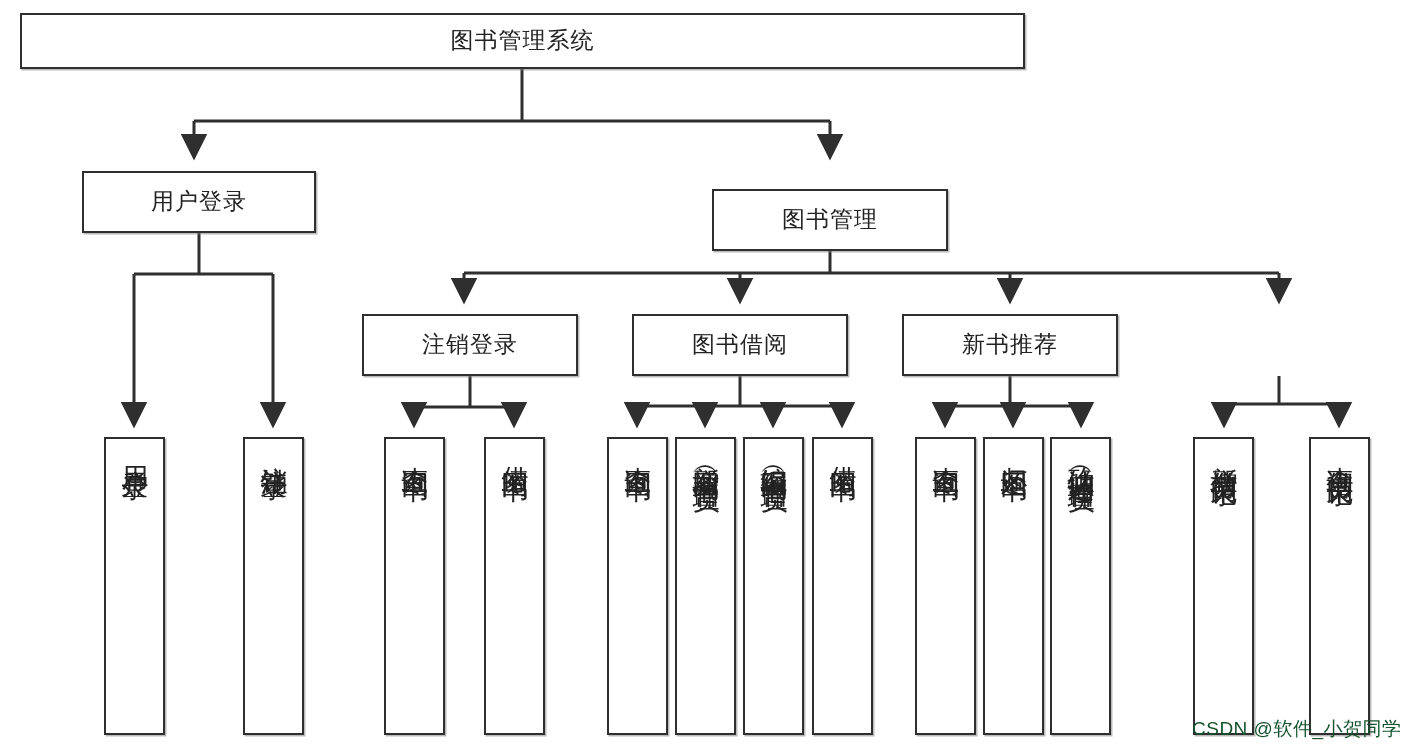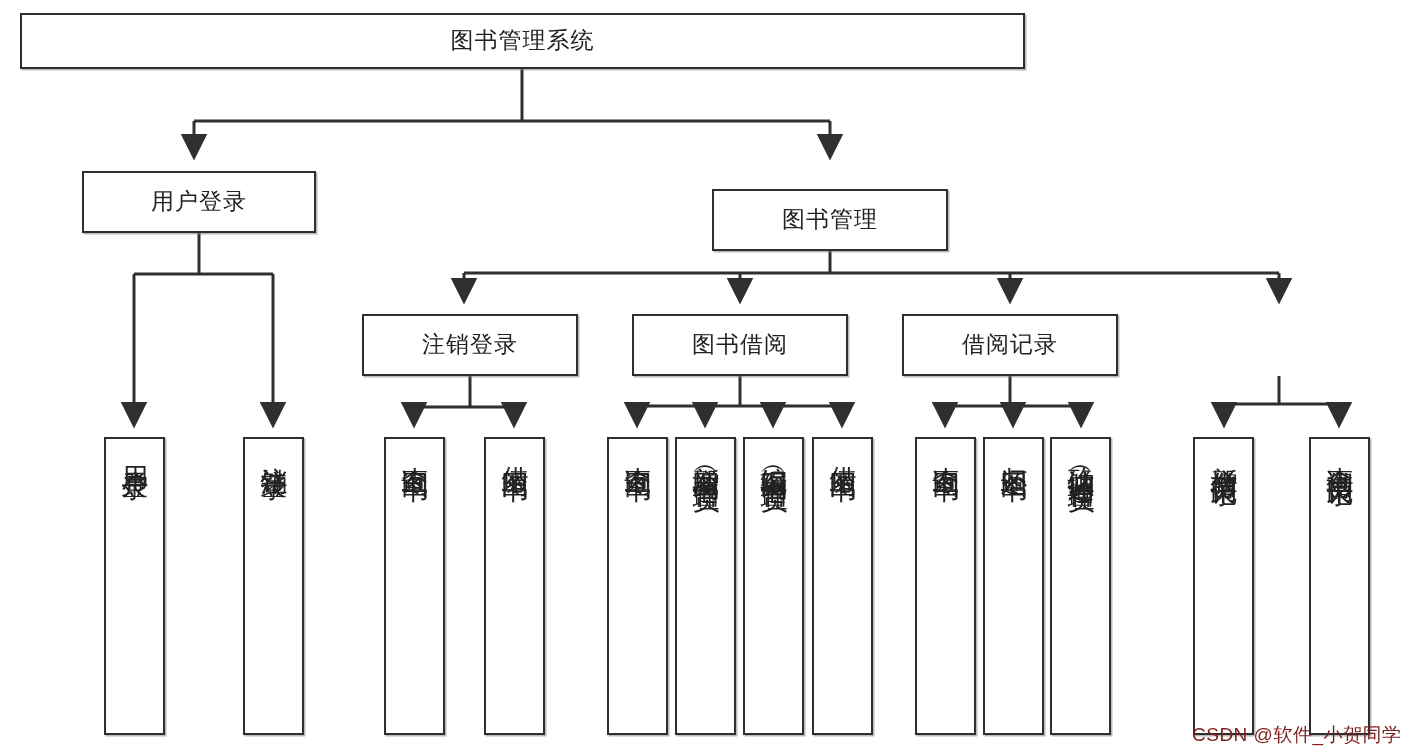--- a/index.html
+++ b/index.html
@@ -53,25 +53,24 @@
   .node.vertical .node-label {
     writing-mode: vertical-rl;
     text-orientation: upright;
     font-size: 27px;
     letter-spacing: 3px;
     line-height: 1;
   }
   .watermark {
     position: absolute;
     font-size: 19px;
-    color: #7f1d1d;
+    color: #14532d;
     letter-spacing: 0.5px;
     white-space: pre;
     user-select: none;
-    margin-top: 6px;
   }
 </style>
 </head>
 <body>
 
 <div id="diagram-root">
 
   <svg id="edges-svg" viewBox="0 0 1405 747" xmlns="http://www.w3.org/2000/svg">
     <defs>
       <marker id="arrowhead" markerWidth="9" markerHeight="9" refX="7.5" refY="4.5" orient="auto" markerUnits="strokeWidth">
@@ -134,21 +133,21 @@
     <span class="node-label">图书管理</span>
   </div>
 
   <div class="node horizontal" style="left:362px; top:314px; width:216px; height:62px;">
     <span class="node-label">注销登录</span>
   </div>
   <div class="node horizontal" style="left:632px; top:314px; width:216px; height:62px;">
     <span class="node-label">图书借阅</span>
   </div>
   <div class="node horizontal" style="left:902px; top:314px; width:216px; height:62px;">
-    <span class="node-label">借阅记录</span>
+    <span class="node-label">新书推荐</span>
   </div>
 
   <div class="node vertical" style="left:104px; top:437px; width:61px; height:298px;">
     <span class="node-label">用户登录</span>
   </div>
   <div class="node vertical" style="left:243px; top:437px; width:61px; height:298px;">
     <span class="node-label">注销登录</span>
   </div>
 
   <div class="node vertical" style="left:384px; top:437px; width:61px; height:298px;">

